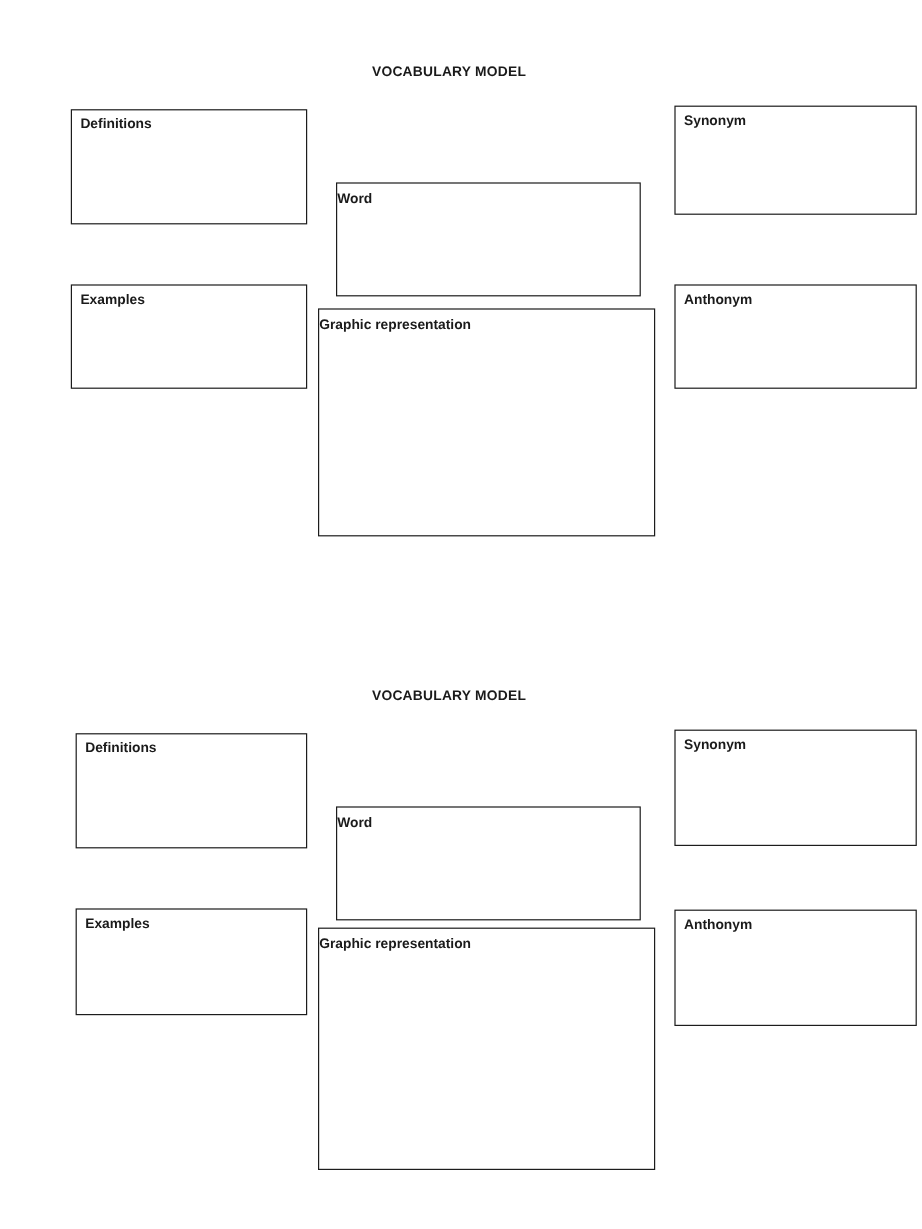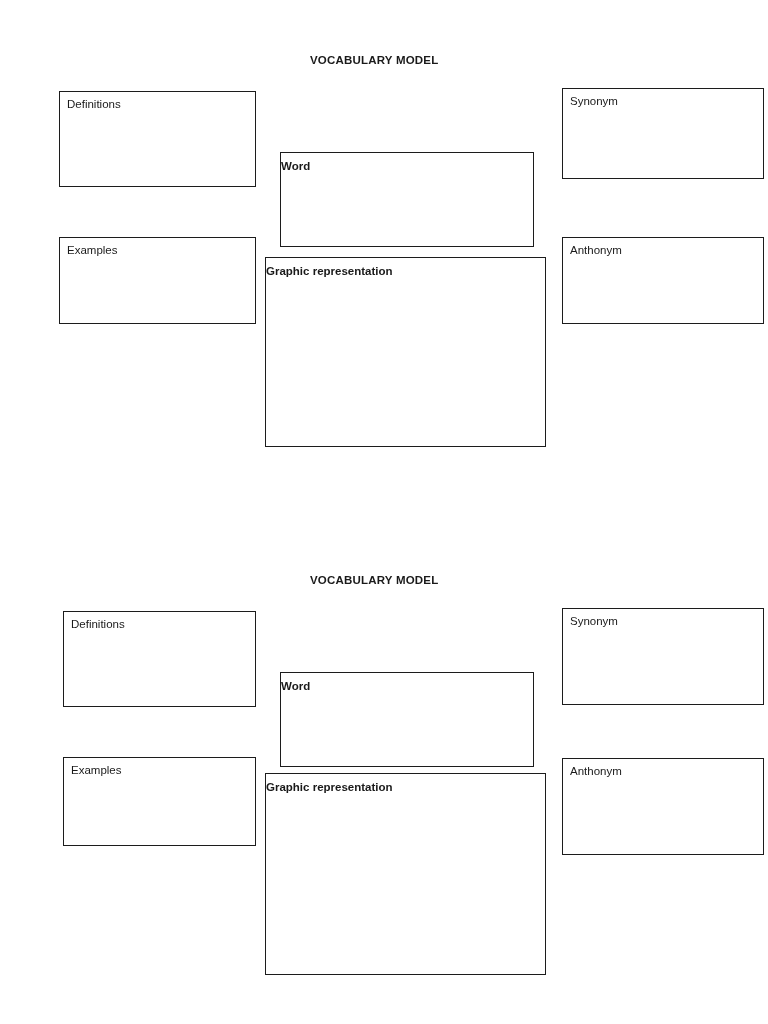--- a/index.html
+++ b/index.html
@@ -49,21 +49,21 @@
     background: #ffffff;
     border: 1.4px solid #1c1c1c;
   }
 
   
   .vbox > .label-left {
     position: absolute;
     left: 7px;
     top: 6px;
     font-size: 11.5px;
-    font-weight: normal;
+    font-weight: bold;
     color: #1a1a1a;
     white-space: nowrap;
   }
 
   
   .vbox > .label-center {
     position: absolute;
     left: 0;
     right: 0;
     top: 7px;

